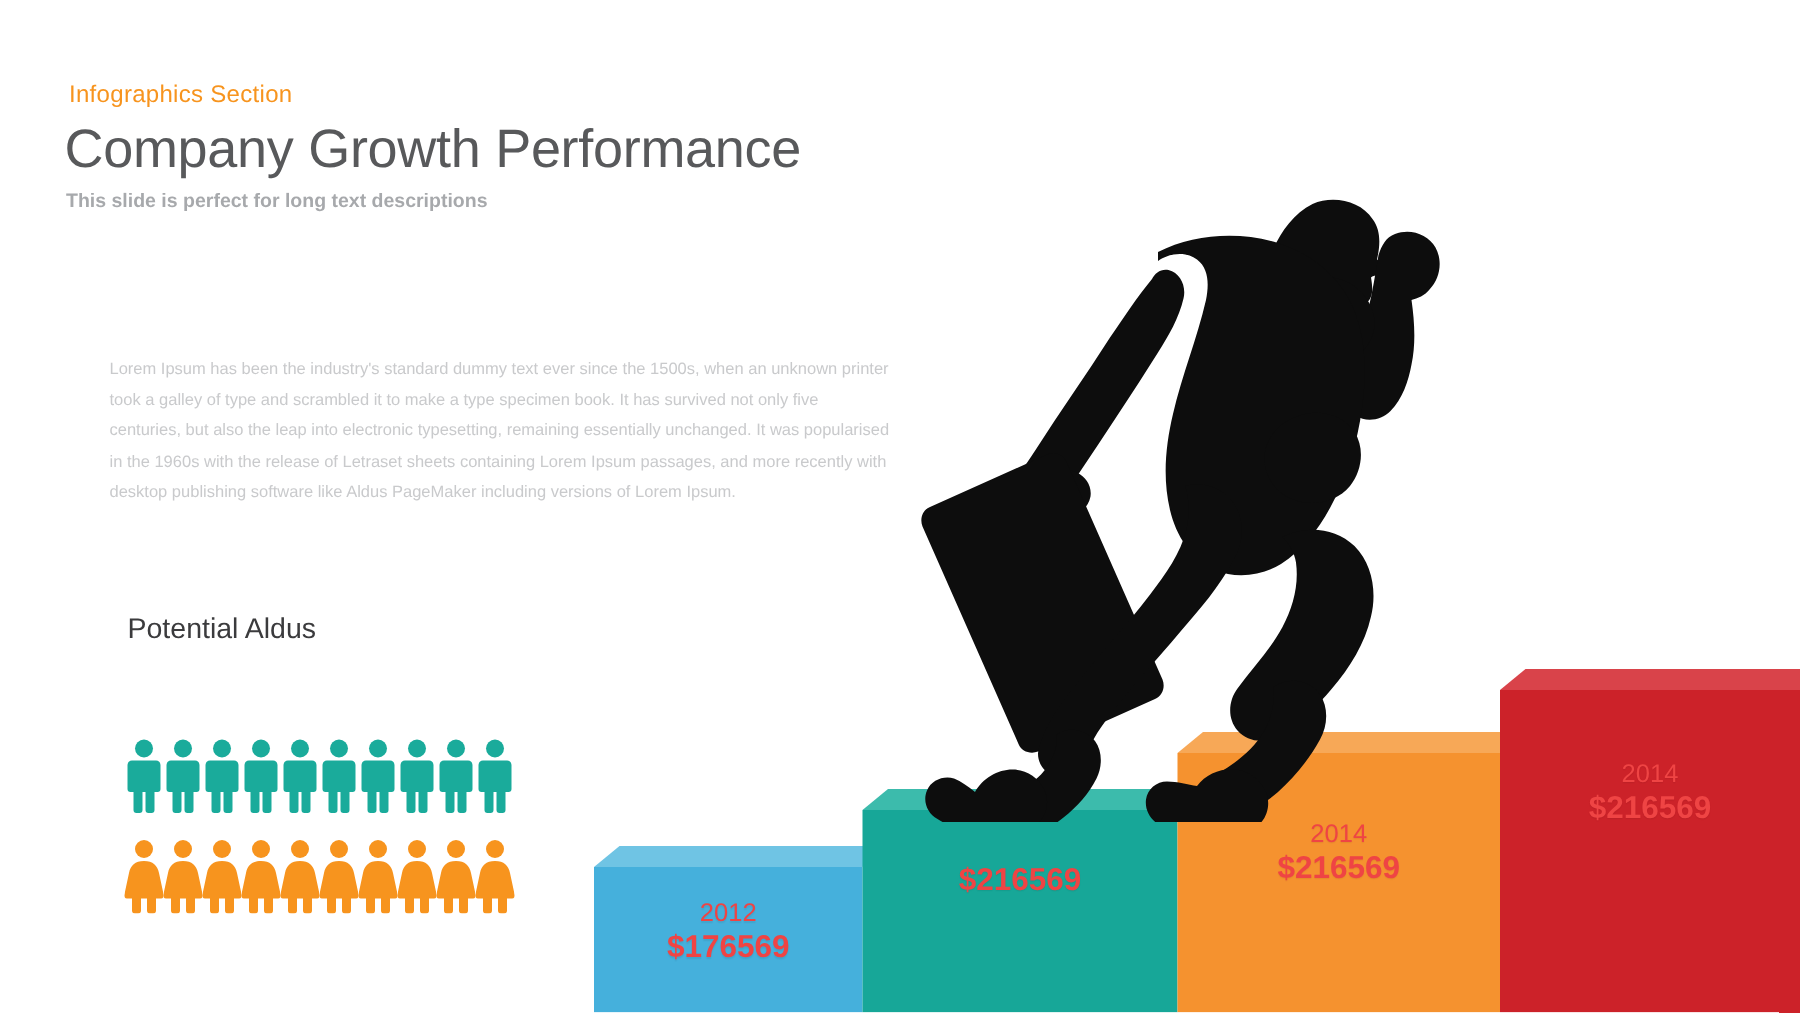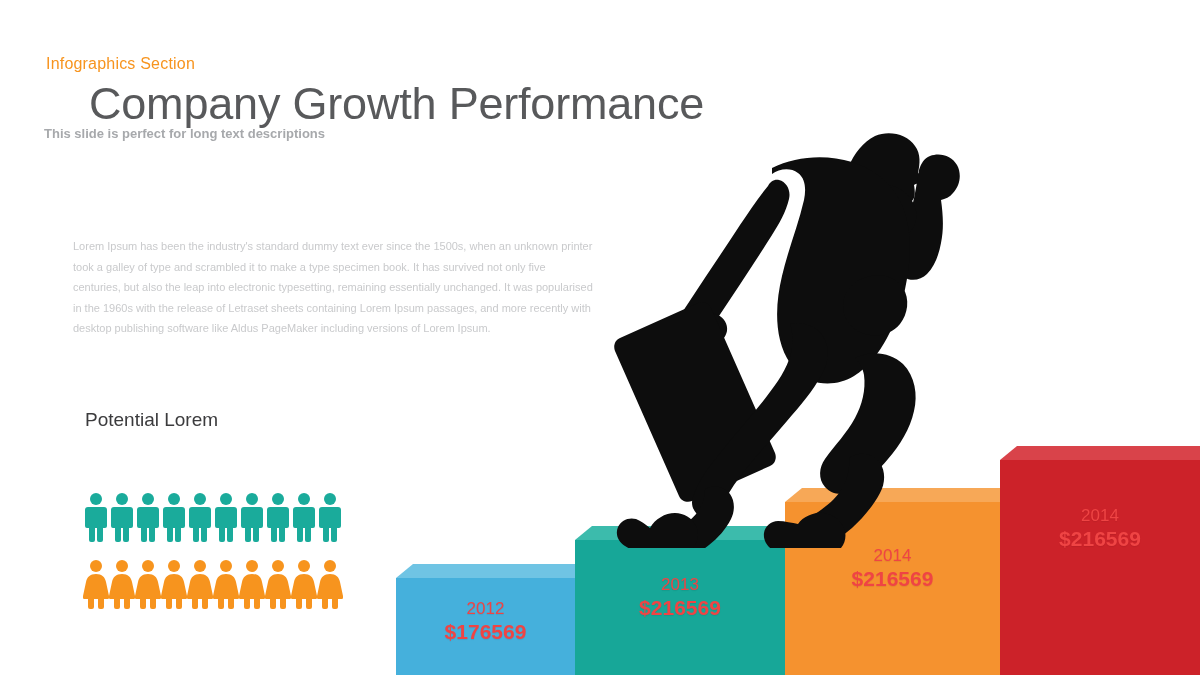--- a/index.html
+++ b/index.html
@@ -9,23 +9,22 @@
   }
   .slide{position:absolute;inset:0;background:#fff;overflow:hidden;}
 
   
   .eyebrow{
     position:absolute;left:46px;top:55px;
     font-size:16px;font-weight:400;color:#F7941E;letter-spacing:.2px;
   }
   .title{
     position:absolute;left:43px;top:78px;
-    font-size:45px;font-weight:400;color:#58595B;letter-spacing:-.2px;
+    font-size:36px;font-weight:400;color:#58595B;letter-spacing:-.2px;
     white-space:nowrap;
-    margin-left:46px;
   }
   .subtitle{
     position:absolute;left:44px;top:126px;
     font-size:13px;font-weight:700;color:#A7A9AC;
   }
 
   
   .sec1-title{
     position:absolute;left:75px;top:199px;
     font-size:19px;color:#3b3b3d;font-weight:400;
@@ -73,21 +72,21 @@
 <body>
 
 <div class="slide">
 
   <div class="eyebrow">Infographics  Section</div>
   <div class="title">Company Growth Performance</div>
   <div class="subtitle">This slide is perfect for long text descriptions</div>
 
   <div class="sec1-body">Lorem Ipsum has been the industry's standard dummy text ever since the 1500s, when an unknown printer took a galley of type and scrambled it to make a type specimen book. It has survived not only five centuries, but also the leap into electronic typesetting, remaining essentially unchanged. It was popularised in the 1960s with the release of Letraset sheets containing Lorem Ipsum passages, and more recently with desktop publishing software like Aldus PageMaker including versions of Lorem Ipsum.</div>
 
-  <div class="sec2-title">Potential Lorem</div>
+  <div class="sec2-title">Potential Aldus</div>
 
   <div class="people-row people-men" id="row-men">
       <span class="person">
         <svg width="26" height="50" viewBox="0 0 26 50">
           <circle cx="13" cy="7" r="6" fill="#1AAB9B"></circle>
           <path d="M5 15 h16 a3 3 0 0 1 3 3 v16 a2 2 0 0 1 -2 2 h-2 v12 a2 2 0 0 1 -2 2 h-2 a2 2 0 0 1 -2 -2 v-12 h-2 v12 a2 2 0 0 1 -2 2 h-2 a2 2 0 0 1 -2 -2 v-12 h-2 a2 2 0 0 1 -2 -2 v-16 a3 3 0 0 1 3 -3 z" fill="#1AAB9B"></path>
         </svg>
       </span>
       <span class="person">
         <svg width="26" height="50" viewBox="0 0 26 50">
@@ -230,21 +229,20 @@
         <rect x="1000" y="460" width="200" height="215" fill="#CC2229"></rect>
       </g>
     </svg>
   </div>
 
   <div class="bar-label" id="lbl0">
     <div class="bar-year">2012</div>
     <div class="bar-value">$176569</div>
   </div>
   <div class="bar-label" id="lbl1">
-    <div class="bar-year">2013</div>
     <div class="bar-value">$216569</div>
   </div>
   <div class="bar-label" id="lbl2">
     <div class="bar-year">2014</div>
     <div class="bar-value">$216569</div>
   </div>
   <div class="bar-label" id="lbl3">
     <div class="bar-year">2014</div>
     <div class="bar-value">$216569</div>
   </div>

